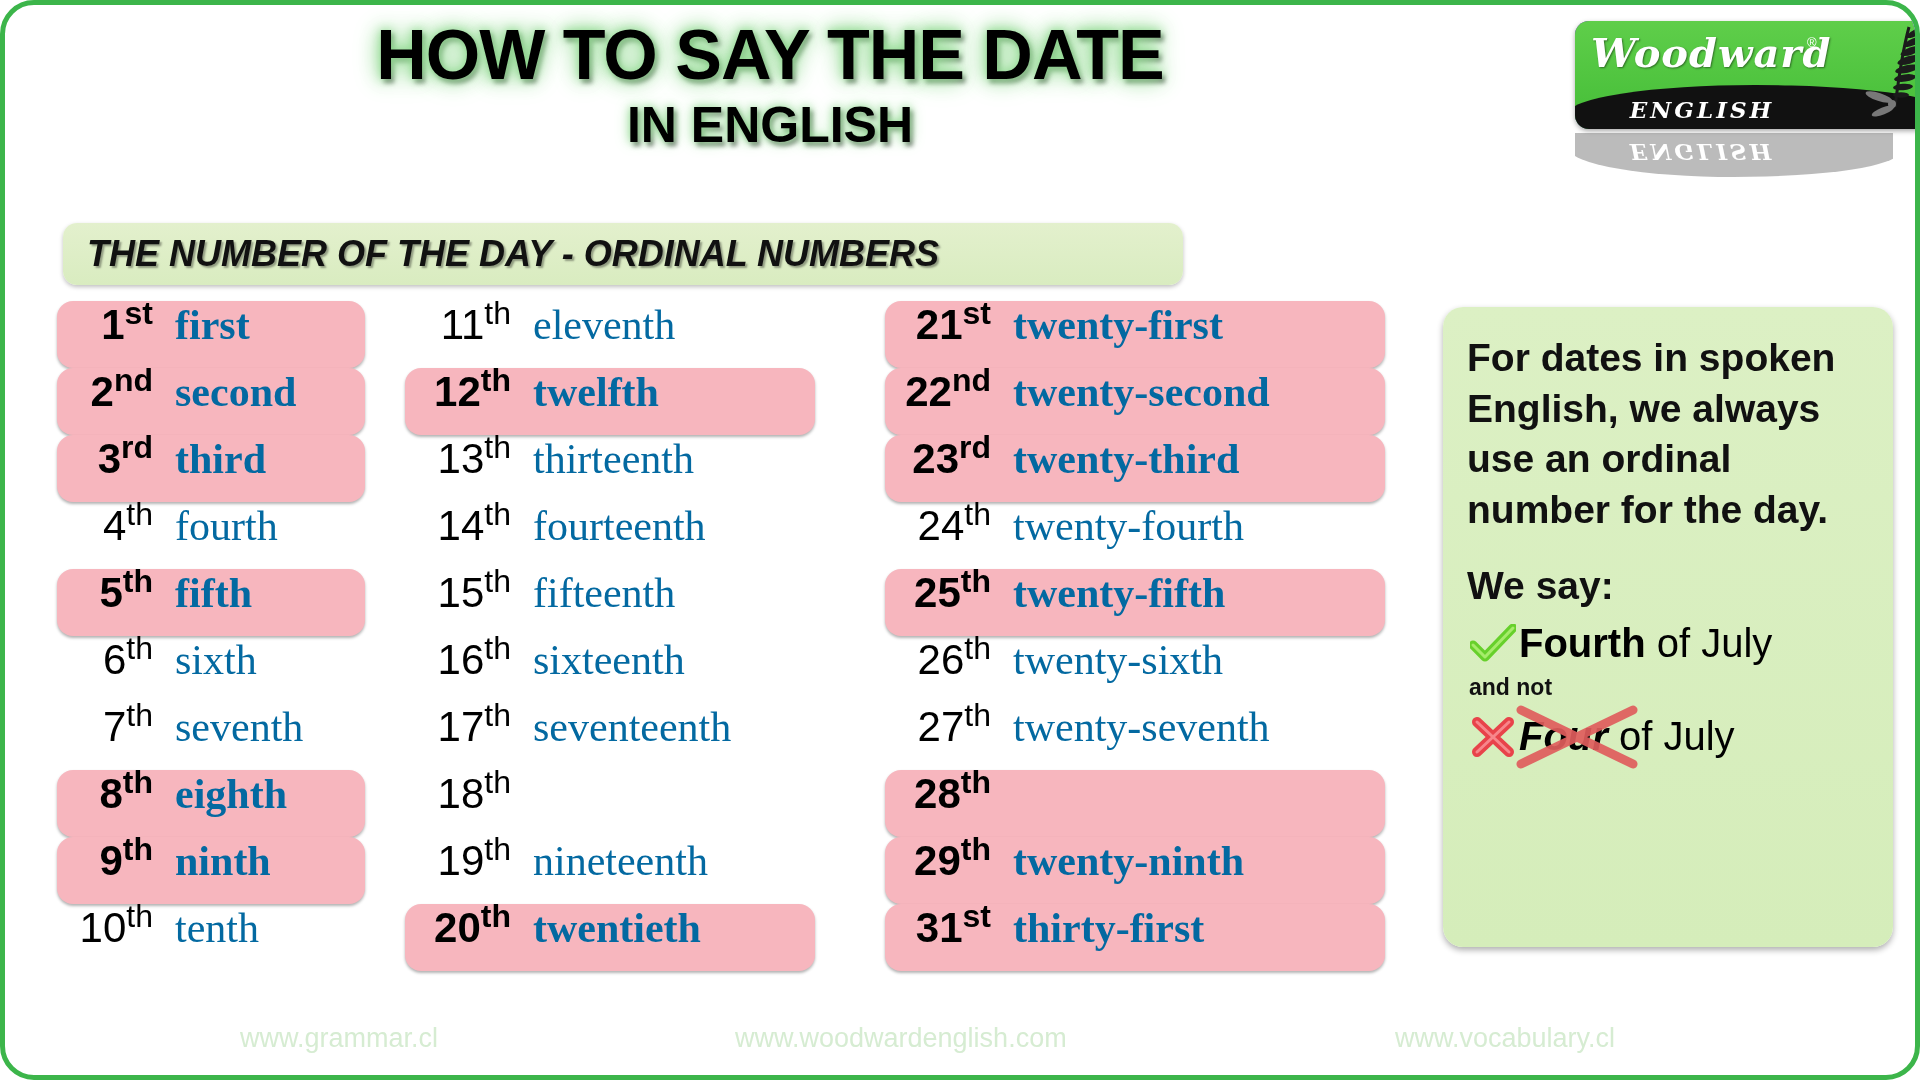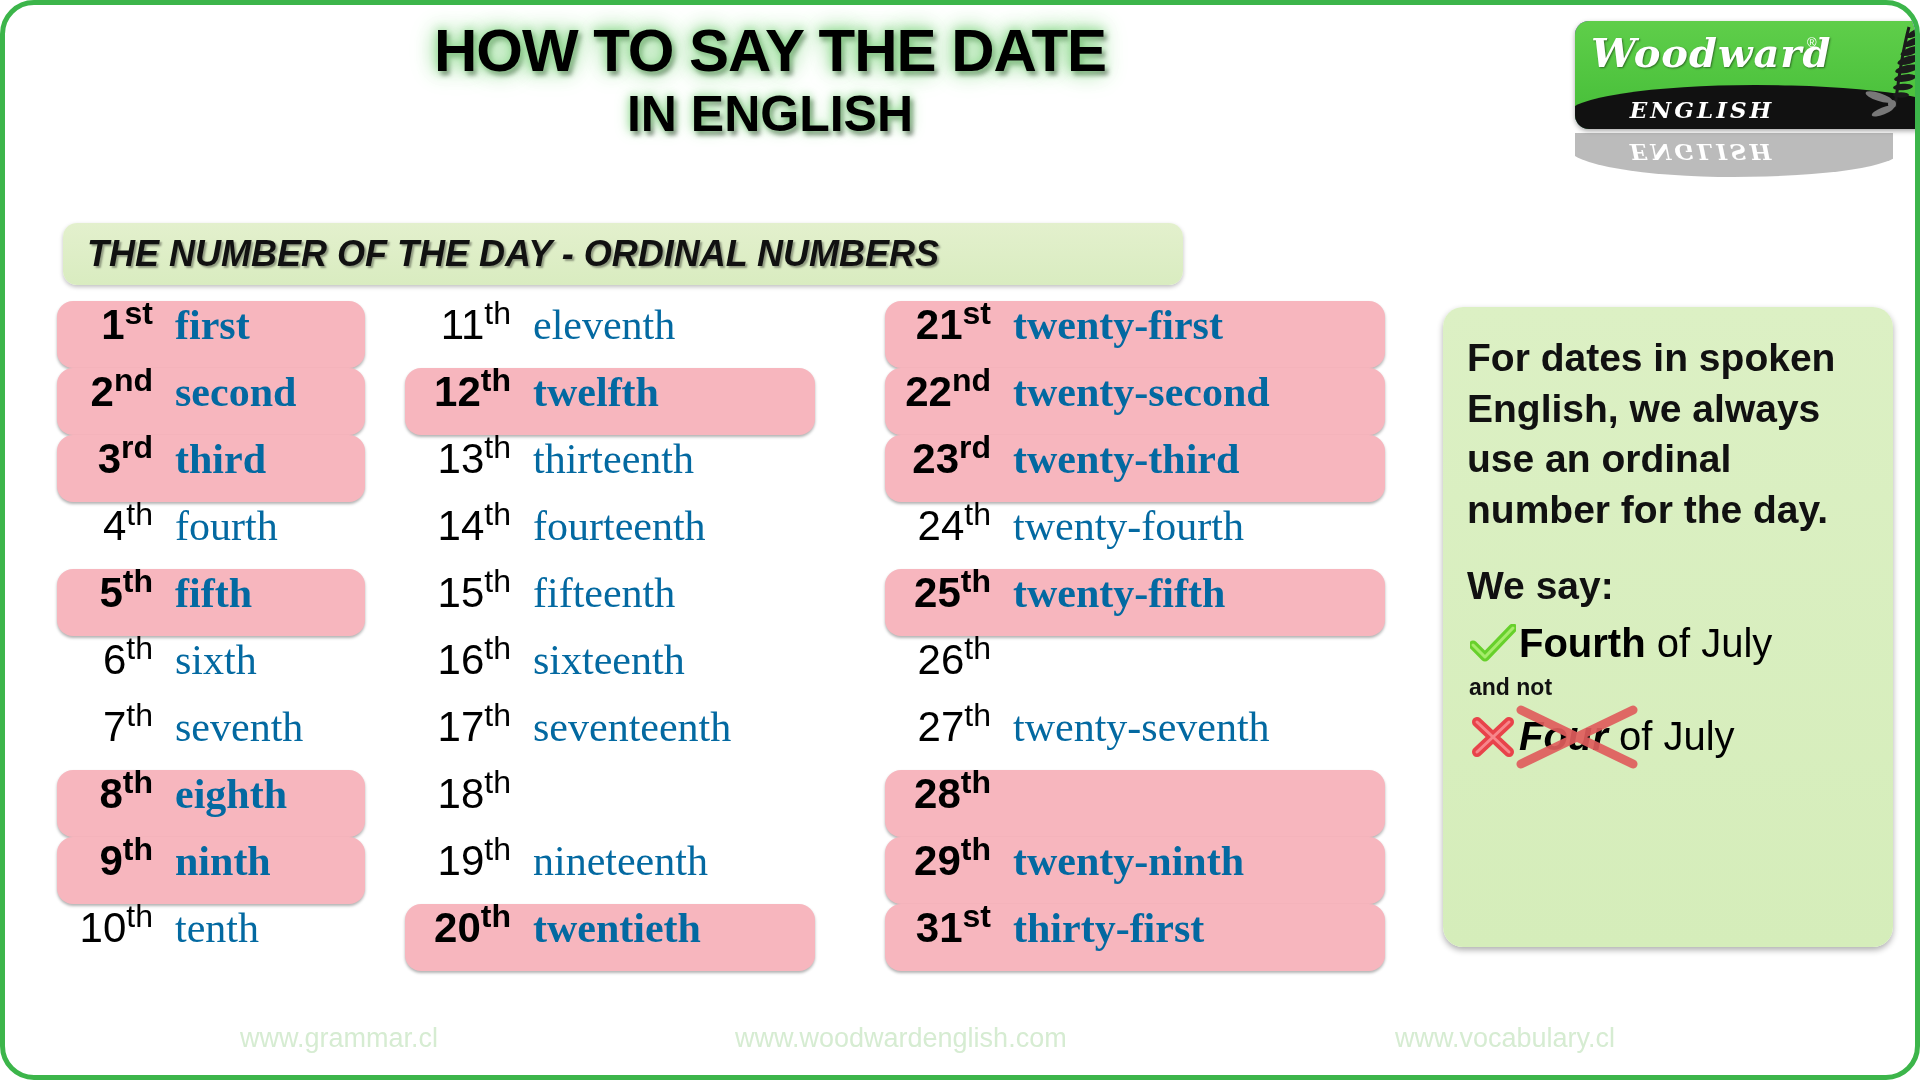--- a/index.html
+++ b/index.html
@@ -34,21 +34,21 @@
   }
   .title-block {
     position: absolute;
     left: 110px; top: 14px;
     width: 1310px;
     text-align: center;
   }
   .main-title {
     font-family: "Liberation Sans", sans-serif;
     font-weight: bold;
-    font-size: 60px;
+    font-size: 70px;
     letter-spacing: -1px;
     color: #000000;
     line-height: 1.05;
     margin: 0;
     text-shadow:
        0 0 10px #8fd98f,
        0 0 20px #8fd98f,
        0 0 28px #b9e8b9,
        3px 4px 4px rgba(0,0,0,0.55);
   }
@@ -492,20 +492,21 @@
         <div class="ord-row">
           <span class="ord-num">24<sup>th</sup></span>
           <span class="ord-word">twenty-fourth</span>
         </div>
         <div class="ord-row hl">
           <span class="ord-num">25<sup>th</sup></span>
           <span class="ord-word">twenty-fifth</span>
         </div>
         <div class="ord-row">
           <span class="ord-num">26<sup>th</sup></span>
+          <span class="ord-word">twenty-sixth</span>
         </div>
         <div class="ord-row">
           <span class="ord-num">27<sup>th</sup></span>
           <span class="ord-word">twenty-seventh</span>
         </div>
         <div class="ord-row hl">
           <span class="ord-num">28<sup>th</sup></span>
         </div>
         <div class="ord-row hl">
           <span class="ord-num">29<sup>th</sup></span>

